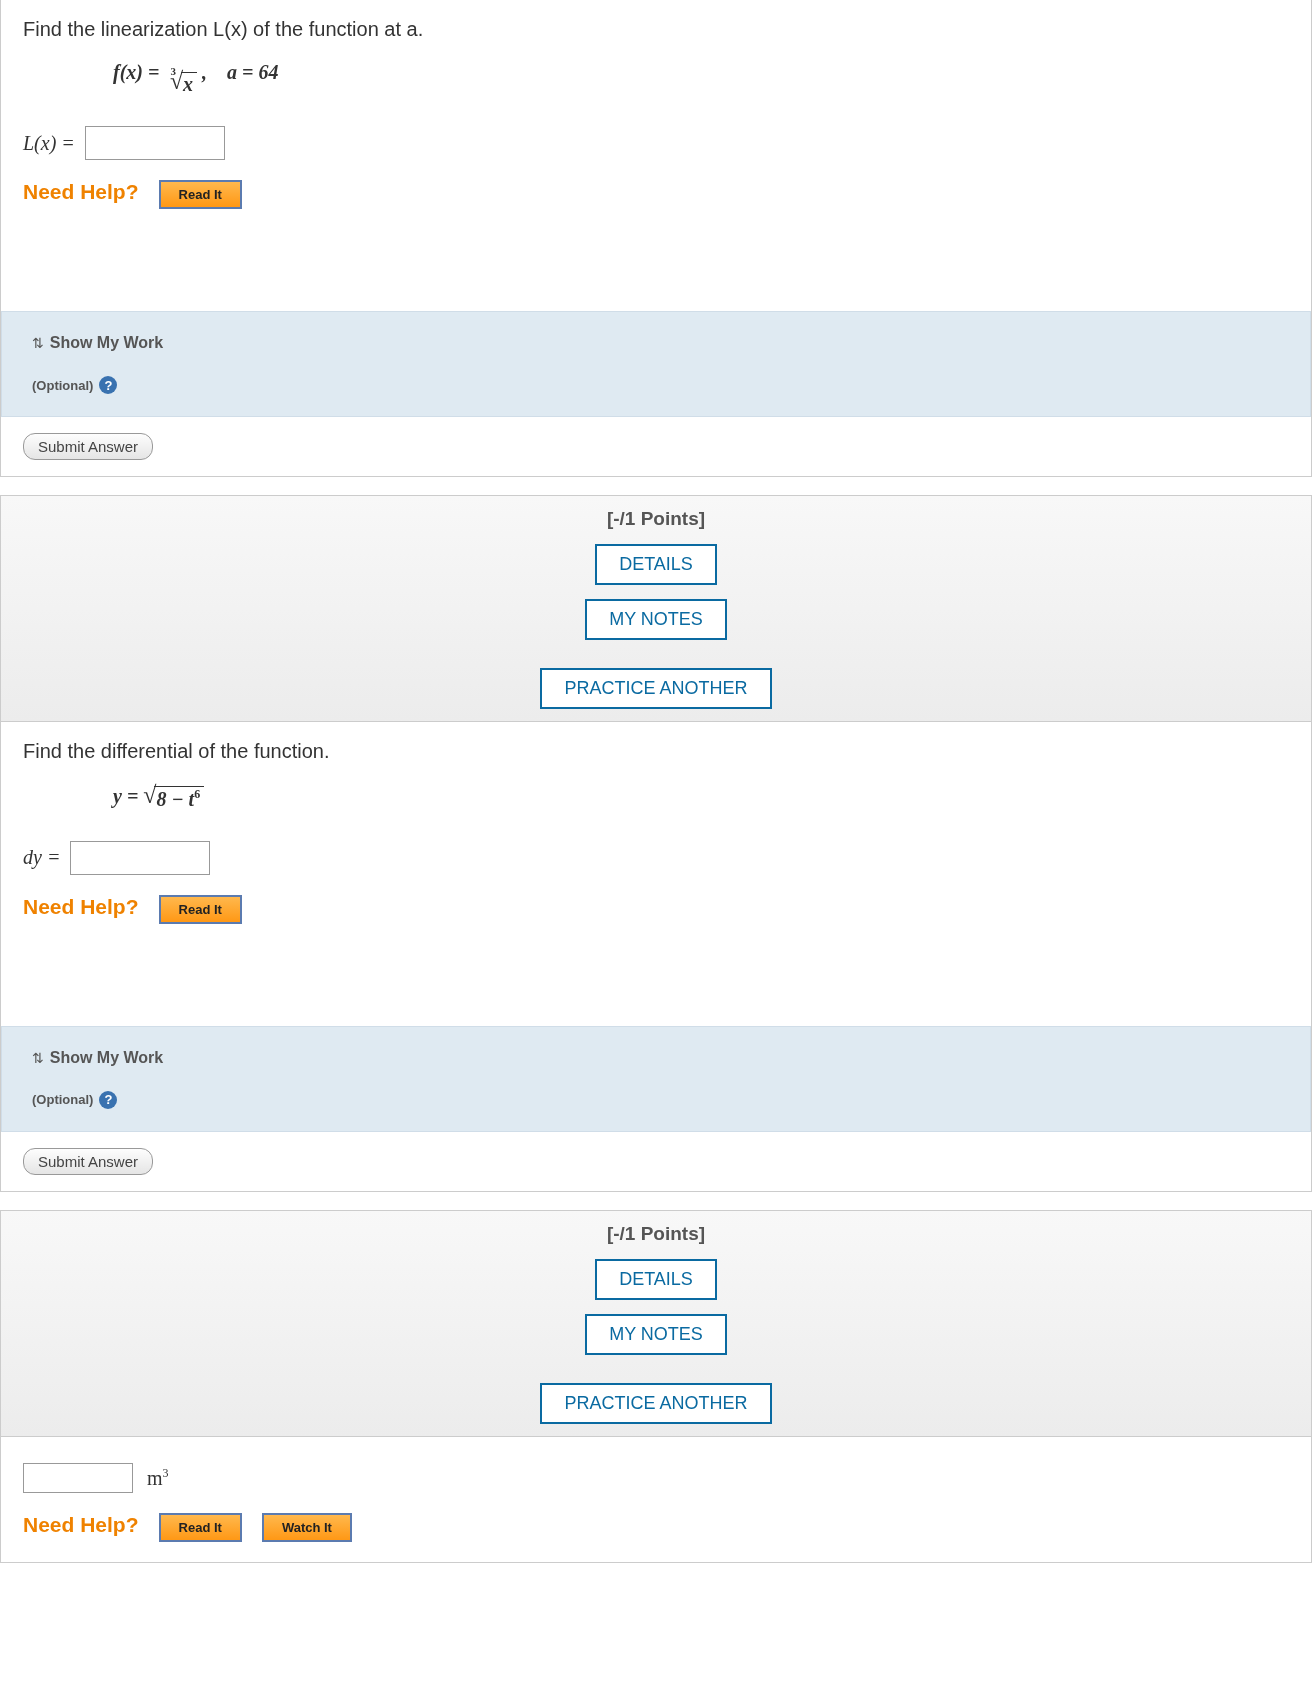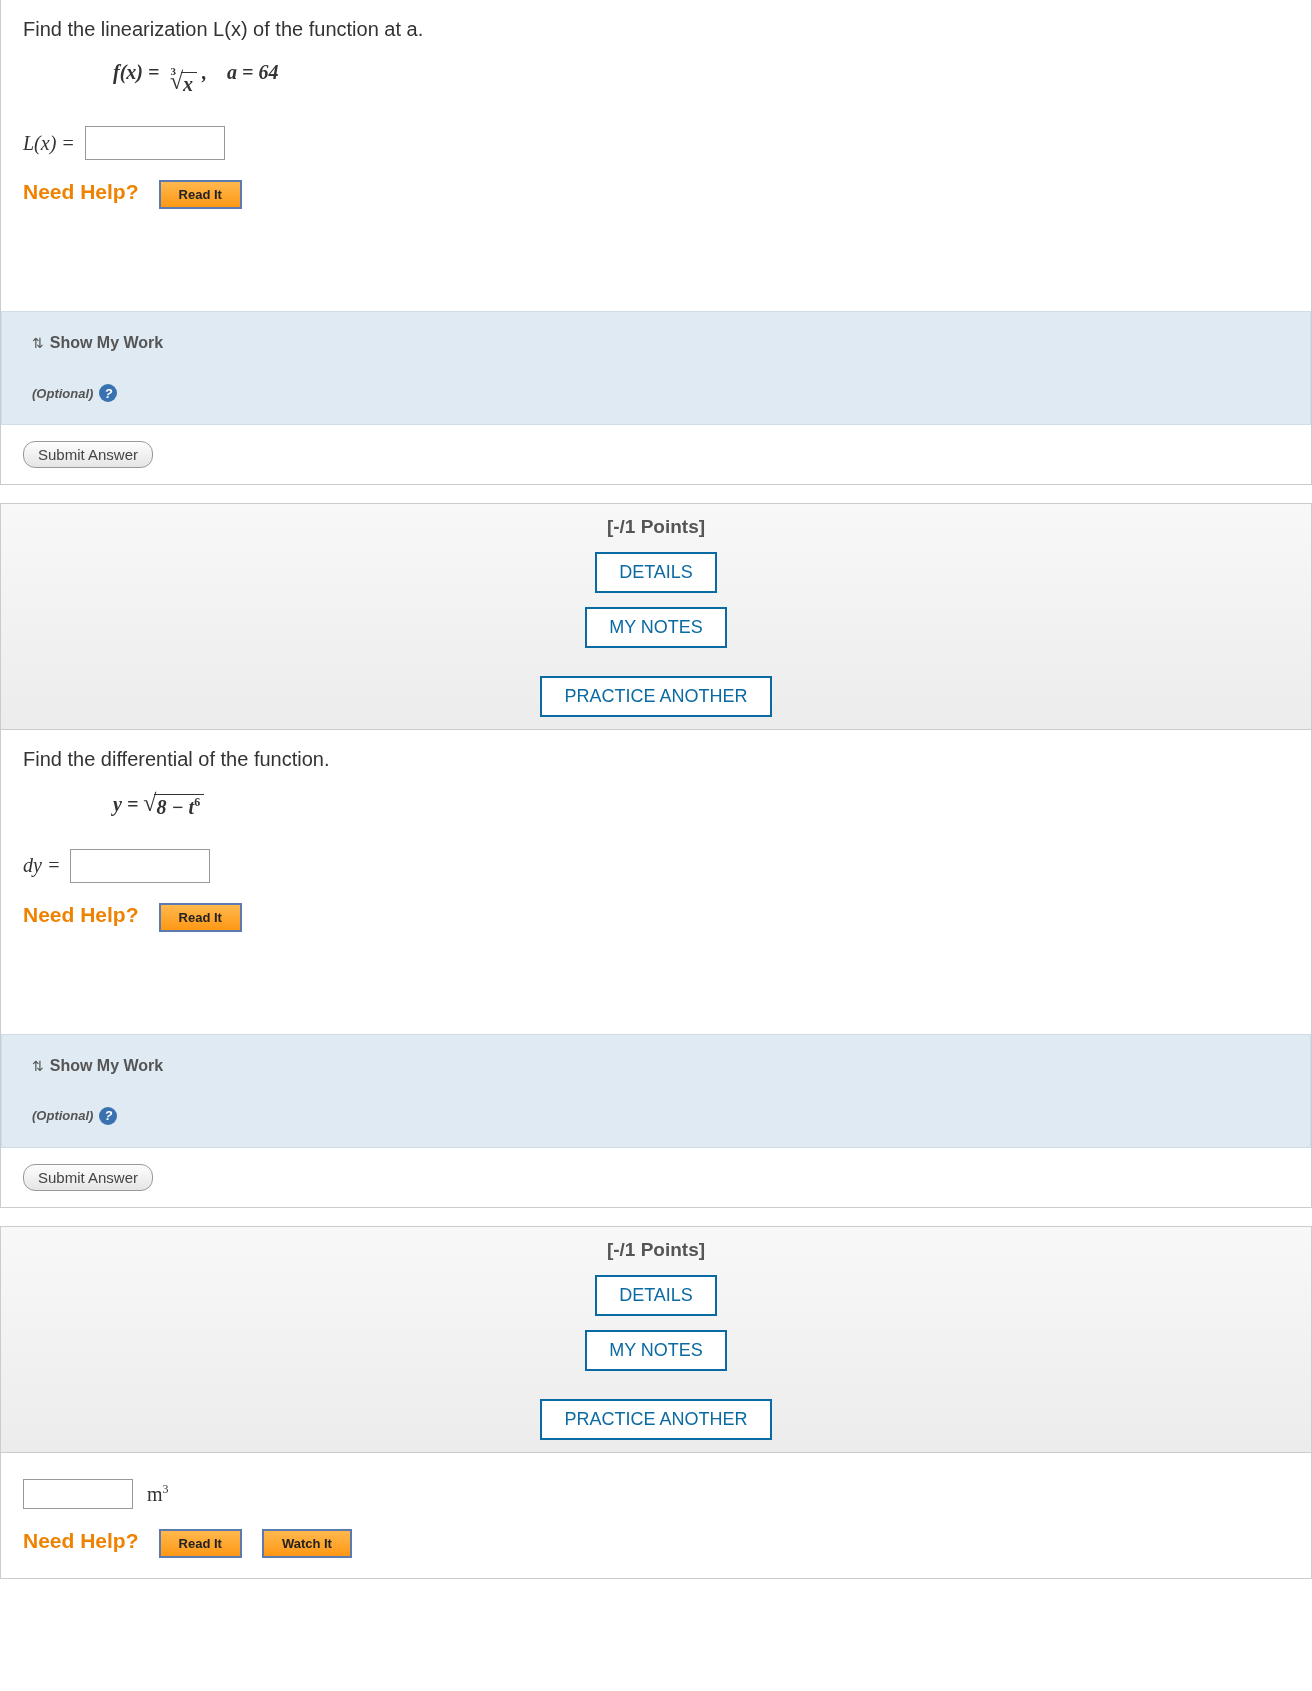--- a/index.html
+++ b/index.html
@@ -85,28 +85,27 @@
   }
   .show-work-title {
     font-weight: bold;
     color: #555;
     font-size: 16px;
     display: flex;
     align-items: center;
     gap: 6px;
   }
   .show-work-optional {
-    margin-top: 32px;
+    margin-top: 24px;
     font-size: 13px;
     font-weight: bold;
     color: #555;
     display: flex;
     align-items: center;
     gap: 6px;
-    font-style: italic;
   }
   .help-circle {
     display: inline-flex;
     width: 18px;
     height: 18px;
     background: #3972b0;
     border-radius: 50%;
     color: #fff;
     font-size: 13px;
     font-weight: bold;

